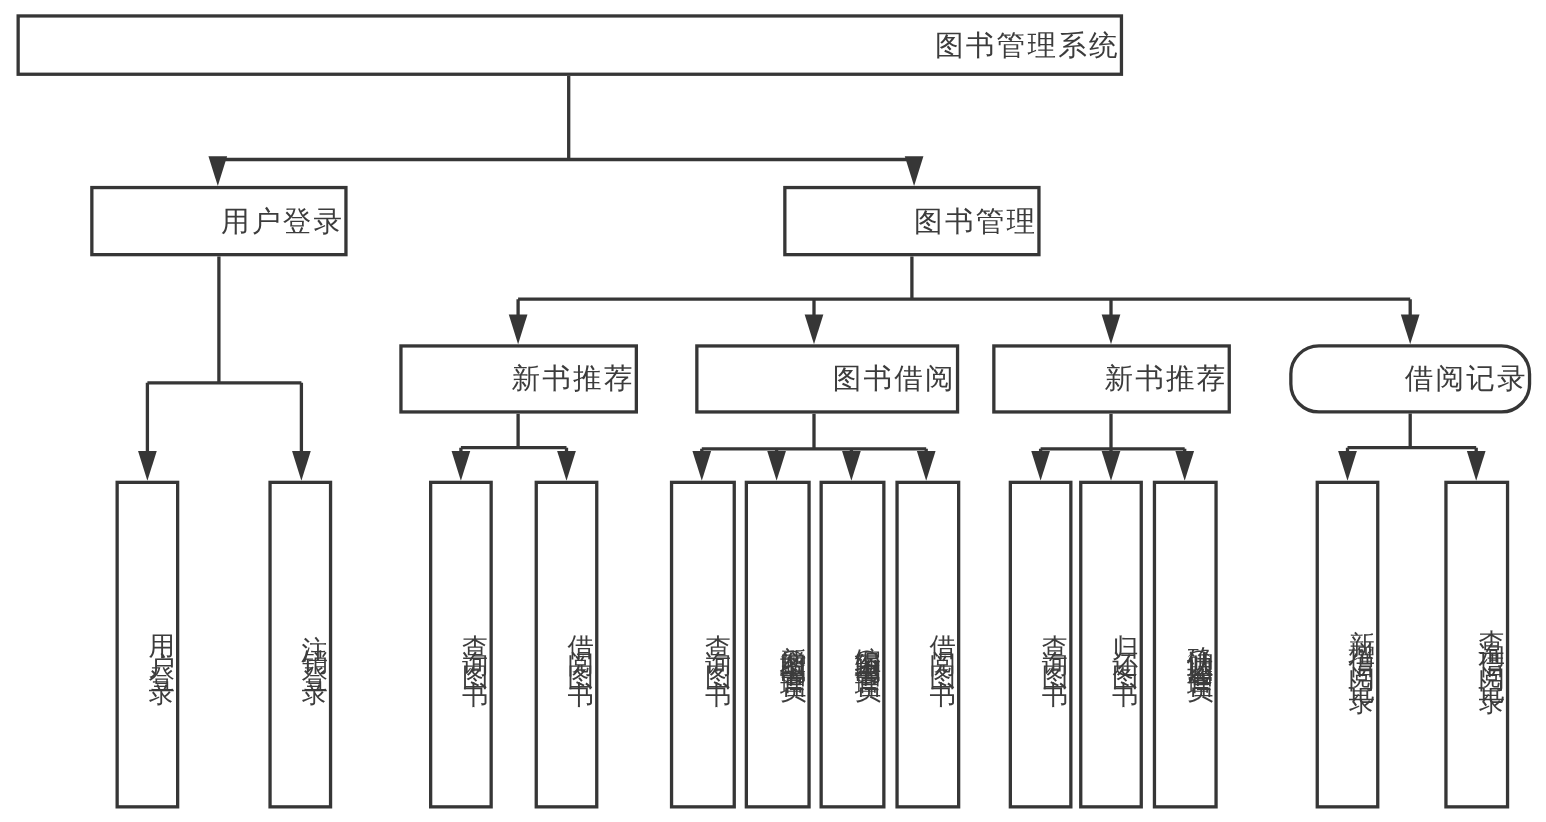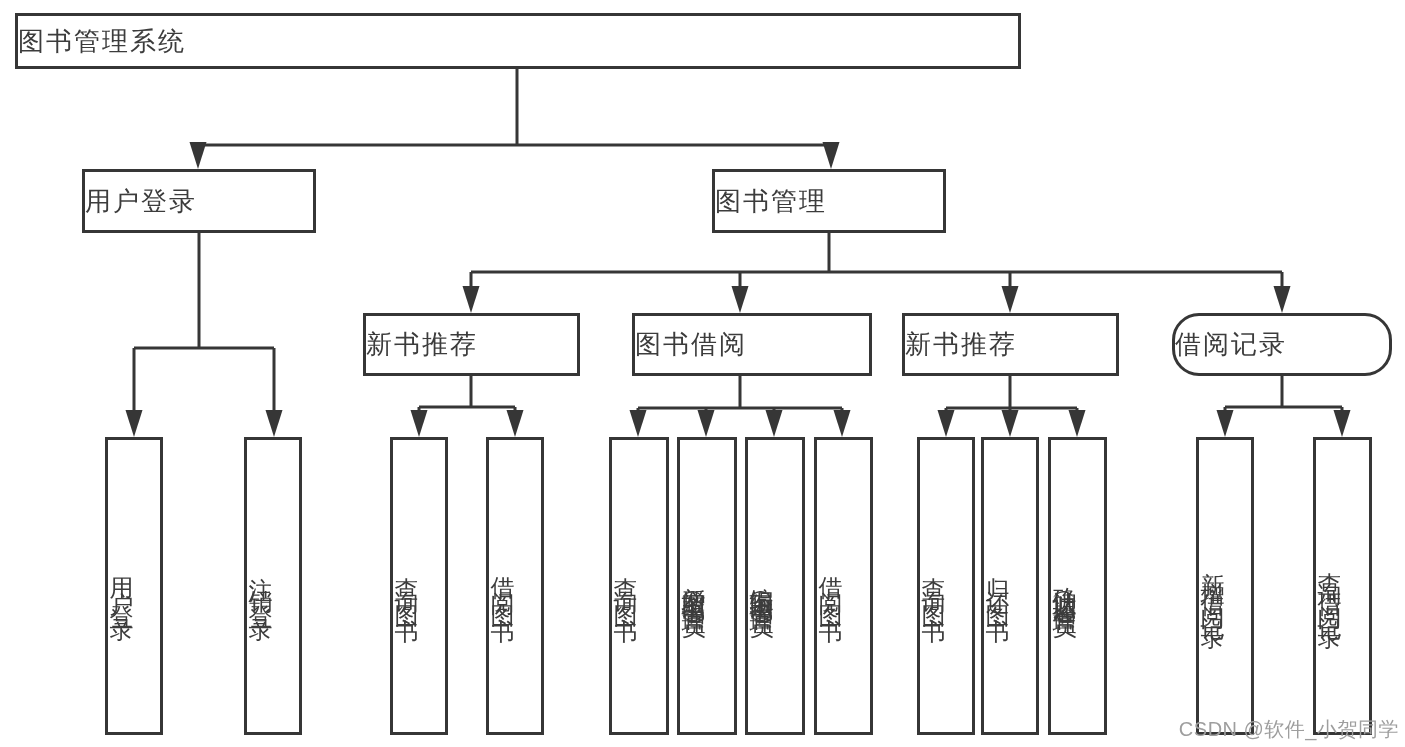--- a/index.html
+++ b/index.html
@@ -3,21 +3,21 @@
 <meta charset="utf-8">
 <style>
   html,body{margin:0;padding:0;background:#ffffff;}
   .canvas{
     position:relative;width:1405px;height:747px;background:#ffffff;
     font-family:"Liberation Sans",sans-serif;overflow:hidden;
   }
   svg.connectors{position:absolute;left:0;top:0;width:1405px;height:747px;}
   .node{
     position:absolute;box-sizing:border-box;border:3px solid #363636;background:#ffffff;
-    display:flex;align-items:center;justify-content:flex-start;
+    display:flex;align-items:center;justify-content:flex-end;
   }
   .h-label{font-size:26px;color:#3c3c3c;letter-spacing:2px;white-space:nowrap;}
   .v-label{writing-mode:vertical-rl;text-orientation:mixed;font-size:24px;color:#3c3c3c;line-height:1.15;}
   .sp4{letter-spacing:14px;}
   .sp6{letter-spacing:11px;}
   .sp9{letter-spacing:4px;}
 
   
   .node-root{left:15px;top:13px;width:1006px;height:56px;}
   
@@ -154,15 +154,14 @@
   <div class="node leaf leaf-10">
     <span class="v-label sp9">确认归还（管理员）</span>
   </div>
   <div class="node leaf leaf-11">
     <span class="v-label sp6">新增借阅记录</span>
   </div>
   <div class="node leaf leaf-12">
     <span class="v-label sp6">查询借阅记录</span>
   </div>
 
-  <div class="watermark">CSDN @软件_小贺同学</div>
 
 </div>
 
 </body></html>

